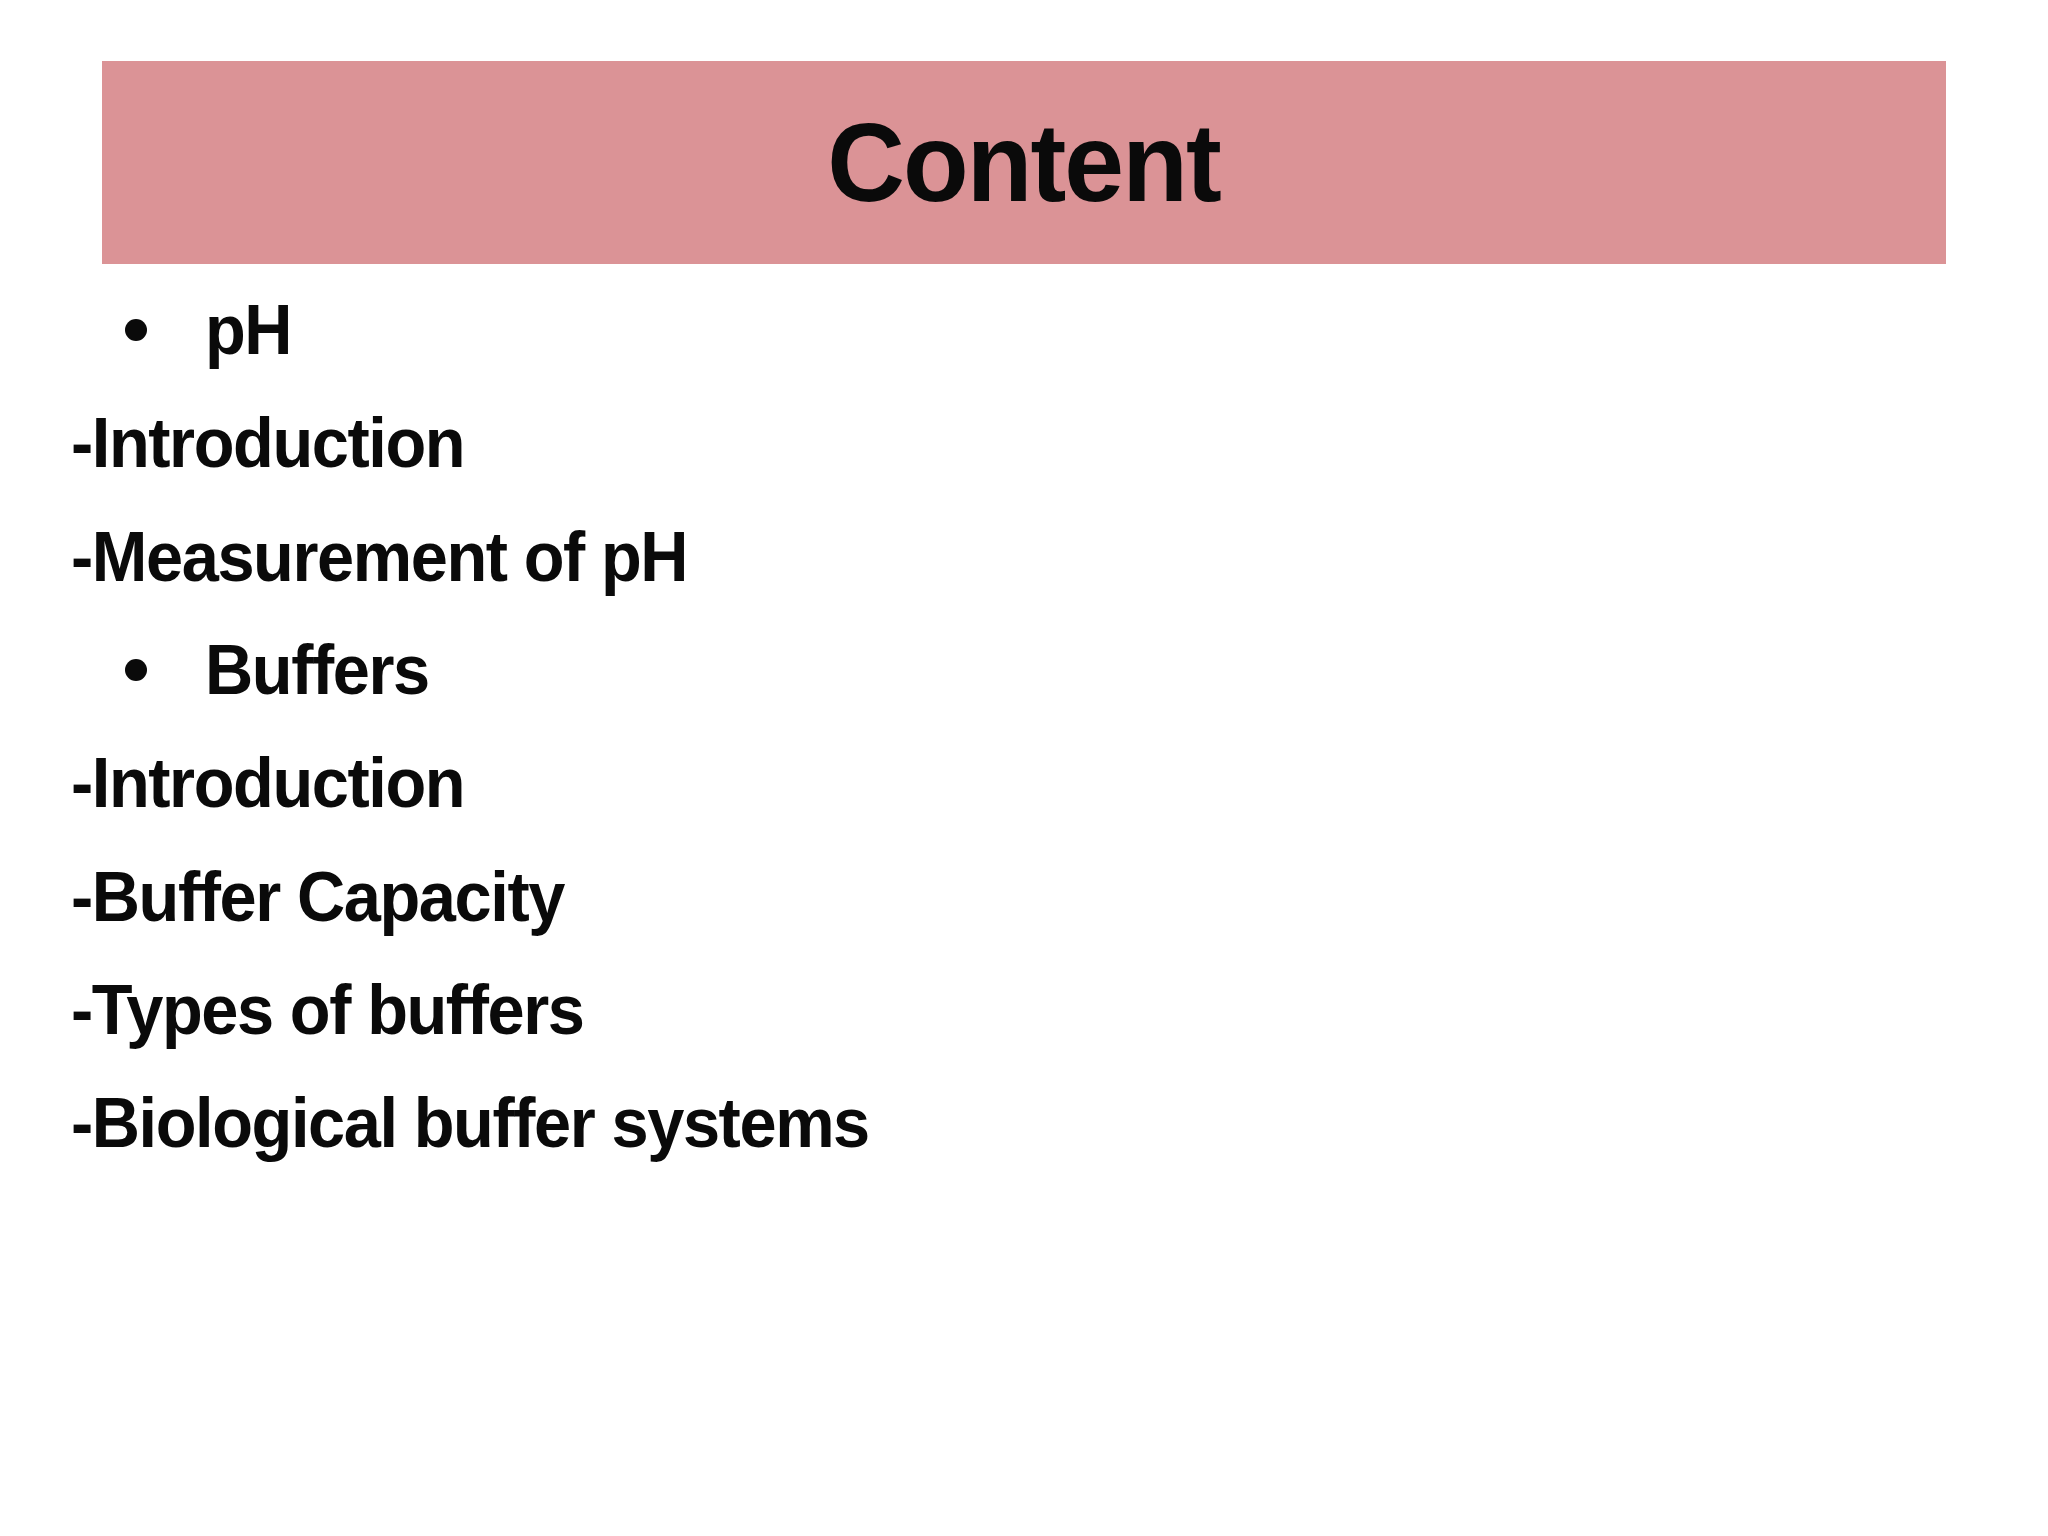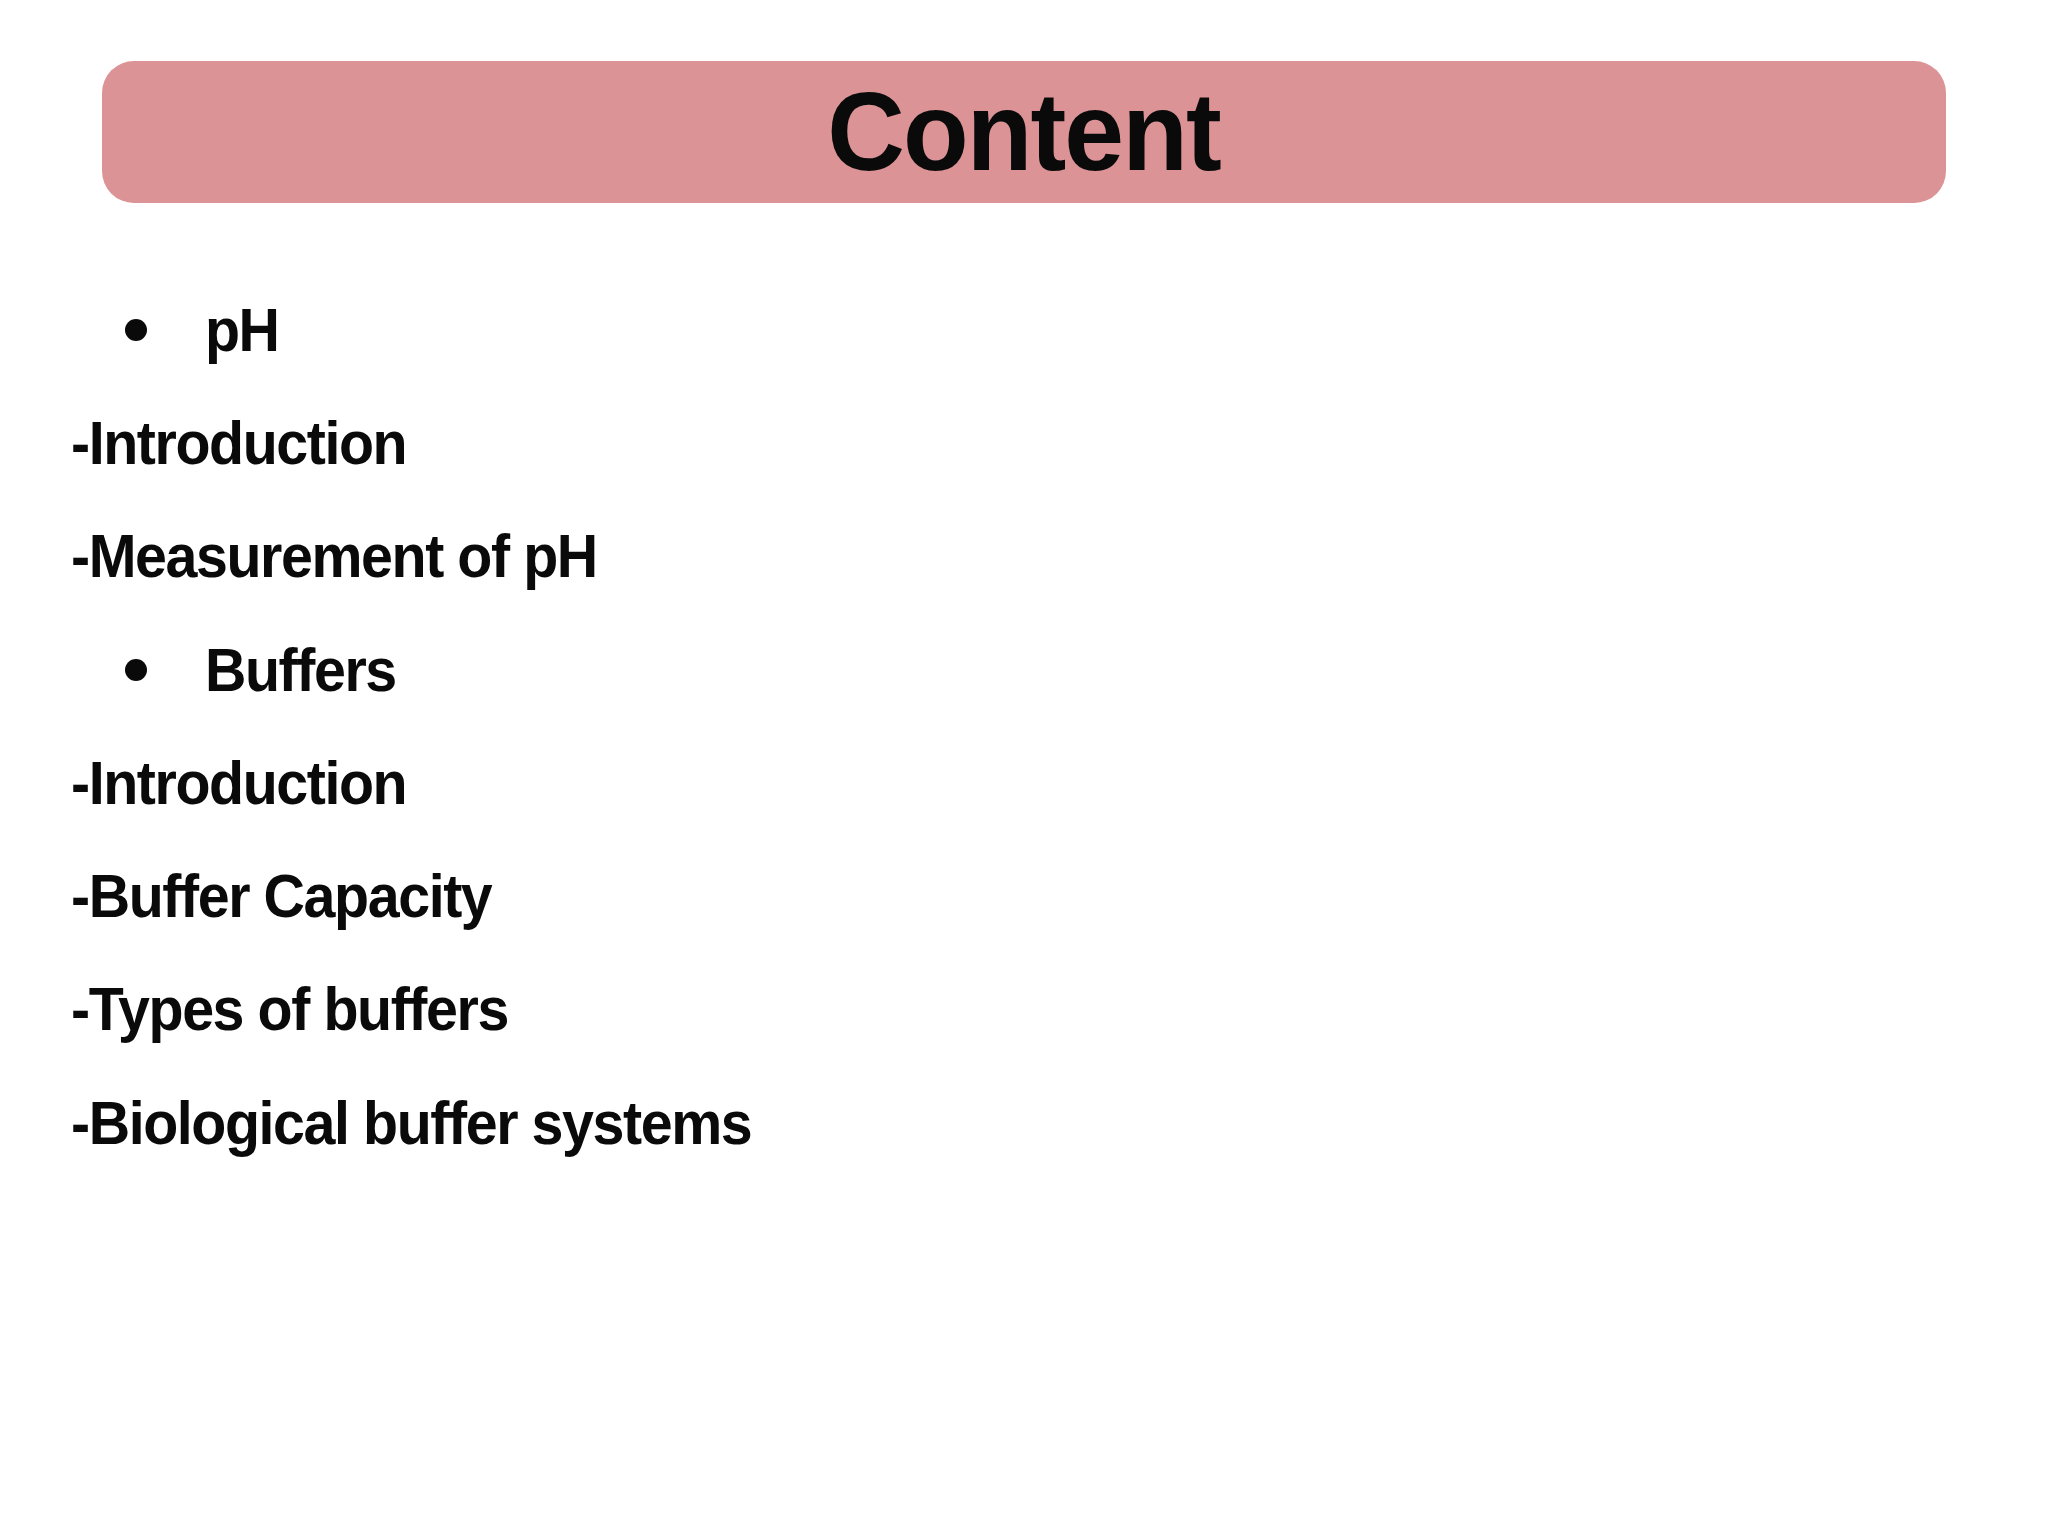--- a/index.html
+++ b/index.html
@@ -15,25 +15,24 @@
     position: relative;
     width: 2048px;
     height: 1536px;
     background: #ffffff;
   }
   .header-bar {
     position: absolute;
     left: 102px;
     top: 61px;
     width: 1844px;
-    height: 142px;
+    height: 203px;
     display: flex;
     align-items: center;
     justify-content: center;
-    border-radius: 32px;
   }
   .slide-title {
     font-size: 112px;
     font-weight: 700;
     letter-spacing: -2px;
     color: #0a0a0a;
     line-height: 1;
     transform: scale(0.96, 1); 
   }
   .content-list {
@@ -41,21 +40,21 @@
     left: 0;
     top: 273px;
     width: 2048px;
   }
   .line {
     height: 113.3px;
     display: flex;
     align-items: center;
     color: #0a0a0a;
     font-weight: 700;
-    font-size: 61px;
+    font-size: 71px;
     letter-spacing: -1.5px;
     white-space: nowrap;
   }
   .line .label {
     transform: scale(0.94, 1); 
     transform-origin: left center;
   }
   .line.bullet {
     padding-left: 125px;
   }

